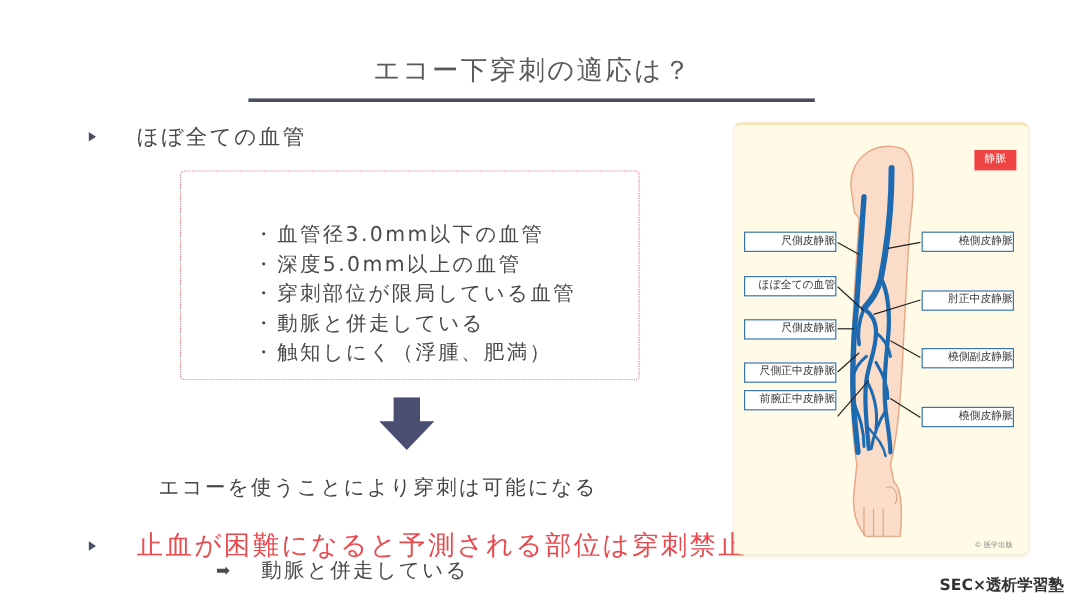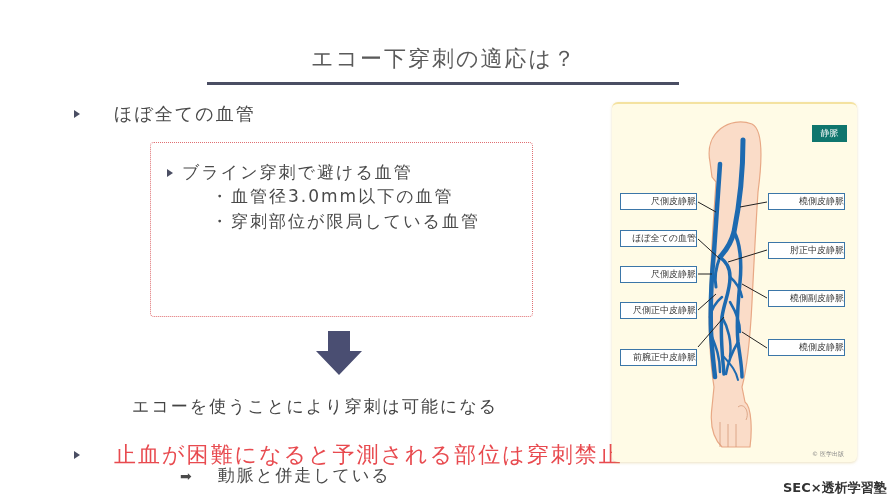--- a/index.html
+++ b/index.html
@@ -35,21 +35,21 @@
     .b2 { left: 74px; top: 440px; font-size: 22px; letter-spacing: 2px; color: #e84a4f; }
     .sub2 { position: absolute; left: 180px; top: 464px; font-size: 17px; letter-spacing: 2px; color: #4a4a4a; white-space: nowrap; display: flex; align-items: center; }
     .sub2 .arr { font-size: 14px; margin-right: 24px; }
 
     .figure {
       position: absolute; left: 612px; top: 102px; width: 245px; height: 360px;
       background: #fffbe6; border-radius: 6px; box-shadow: 0 1px 3px rgba(200,170,80,0.35);
       border-top: 2px solid #f4e2a0;
     }
     .legend-tag {
-      position: absolute; left: 812px; top: 125px; width: 35px; height: 17px; background: #0f766e;
+      position: absolute; left: 812px; top: 125px; width: 35px; height: 17px; background: #ef4444;
       color: #fff; font-size: 9px; text-align: center; line-height: 17px;
     }
     .label-box {
       position: absolute; height: 17px; width: 77px; background: #ffffff; border: 1.5px solid #3b76a8;
       font-size: 9px; line-height: 14px; text-align: right; color: #333; white-space: nowrap;
     }
     .copyright { position: absolute; left: 812px; top: 450px; font-size: 6px; color: #888; }
 
     .footer { position: absolute; left: 783px; top: 479px; font-size: 13px; font-weight: bold; color: #333; white-space: nowrap; }
   </style>
@@ -58,27 +58,26 @@
 
 <div class="title">エコー下穿刺の適応は？</div>
 <div class="title-rule"></div>
 
 <div class="bullet-row b1">
   <span class="tri"></span>
   <span>ほぼ全ての血管</span>
 </div>
 
 <div class="box">
-  <div class="head">
-    <span class="tri"></span>
-    <span>ブライン穿刺で避ける血管</span>
-  </div>
   <ul>
     <li><span class="dot">・</span><span>血管径3.0mm以下の血管</span></li>
+    <li><span class="dot">・</span><span>深度5.0mm以上の血管</span></li>
     <li><span class="dot">・</span><span>穿刺部位が限局している血管</span></li>
+    <li><span class="dot">・</span><span>動脈と併走している</span></li>
+    <li><span class="dot">・</span><span>触知しにく（浮腫、肥満）</span></li>
   </ul>
 </div>
 
 <svg class="down-arrow" width="46" height="44" viewBox="0 0 46 44">
   <polygon points="12,0 34,0 34,20 46,20 23,44 0,20 12,20" fill="#4a4e72"></polygon>
 </svg>
 
 <div class="result">エコーを使うことにより穿刺は可能になる</div>
 
 <div class="bullet-row b2">
@@ -128,21 +127,21 @@
     <line x1="155" y1="246" x2="130" y2="230"></line>
   </g>
 </svg>
 
 <div class="legend-tag">静脈</div>
 
 <div class="label-box" style="left:620px; top:193px;">尺側皮静脈</div>
 <div class="label-box" style="left:620px; top:230px;">ほぼ全ての血管</div>
 <div class="label-box" style="left:620px; top:266px;">尺側皮静脈</div>
 <div class="label-box" style="left:620px; top:302px;">尺側正中皮静脈</div>
-<div class="label-box" style="left:620px; top:349px;">前腕正中皮静脈</div>
+<div class="label-box" style="left:620px; top:325px;">前腕正中皮静脈</div>
 
 <div class="label-box" style="left:768px; top:193px;">橈側皮静脈</div>
 <div class="label-box" style="left:768px; top:242px;">肘正中皮静脈</div>
 <div class="label-box" style="left:768px; top:290px;">橈側副皮静脈</div>
 <div class="label-box" style="left:768px; top:339px;">橈側皮静脈</div>
 
 <div class="copyright">© 医学出版</div>
 
 <div class="footer">SEC×透析学習塾</div>
 

